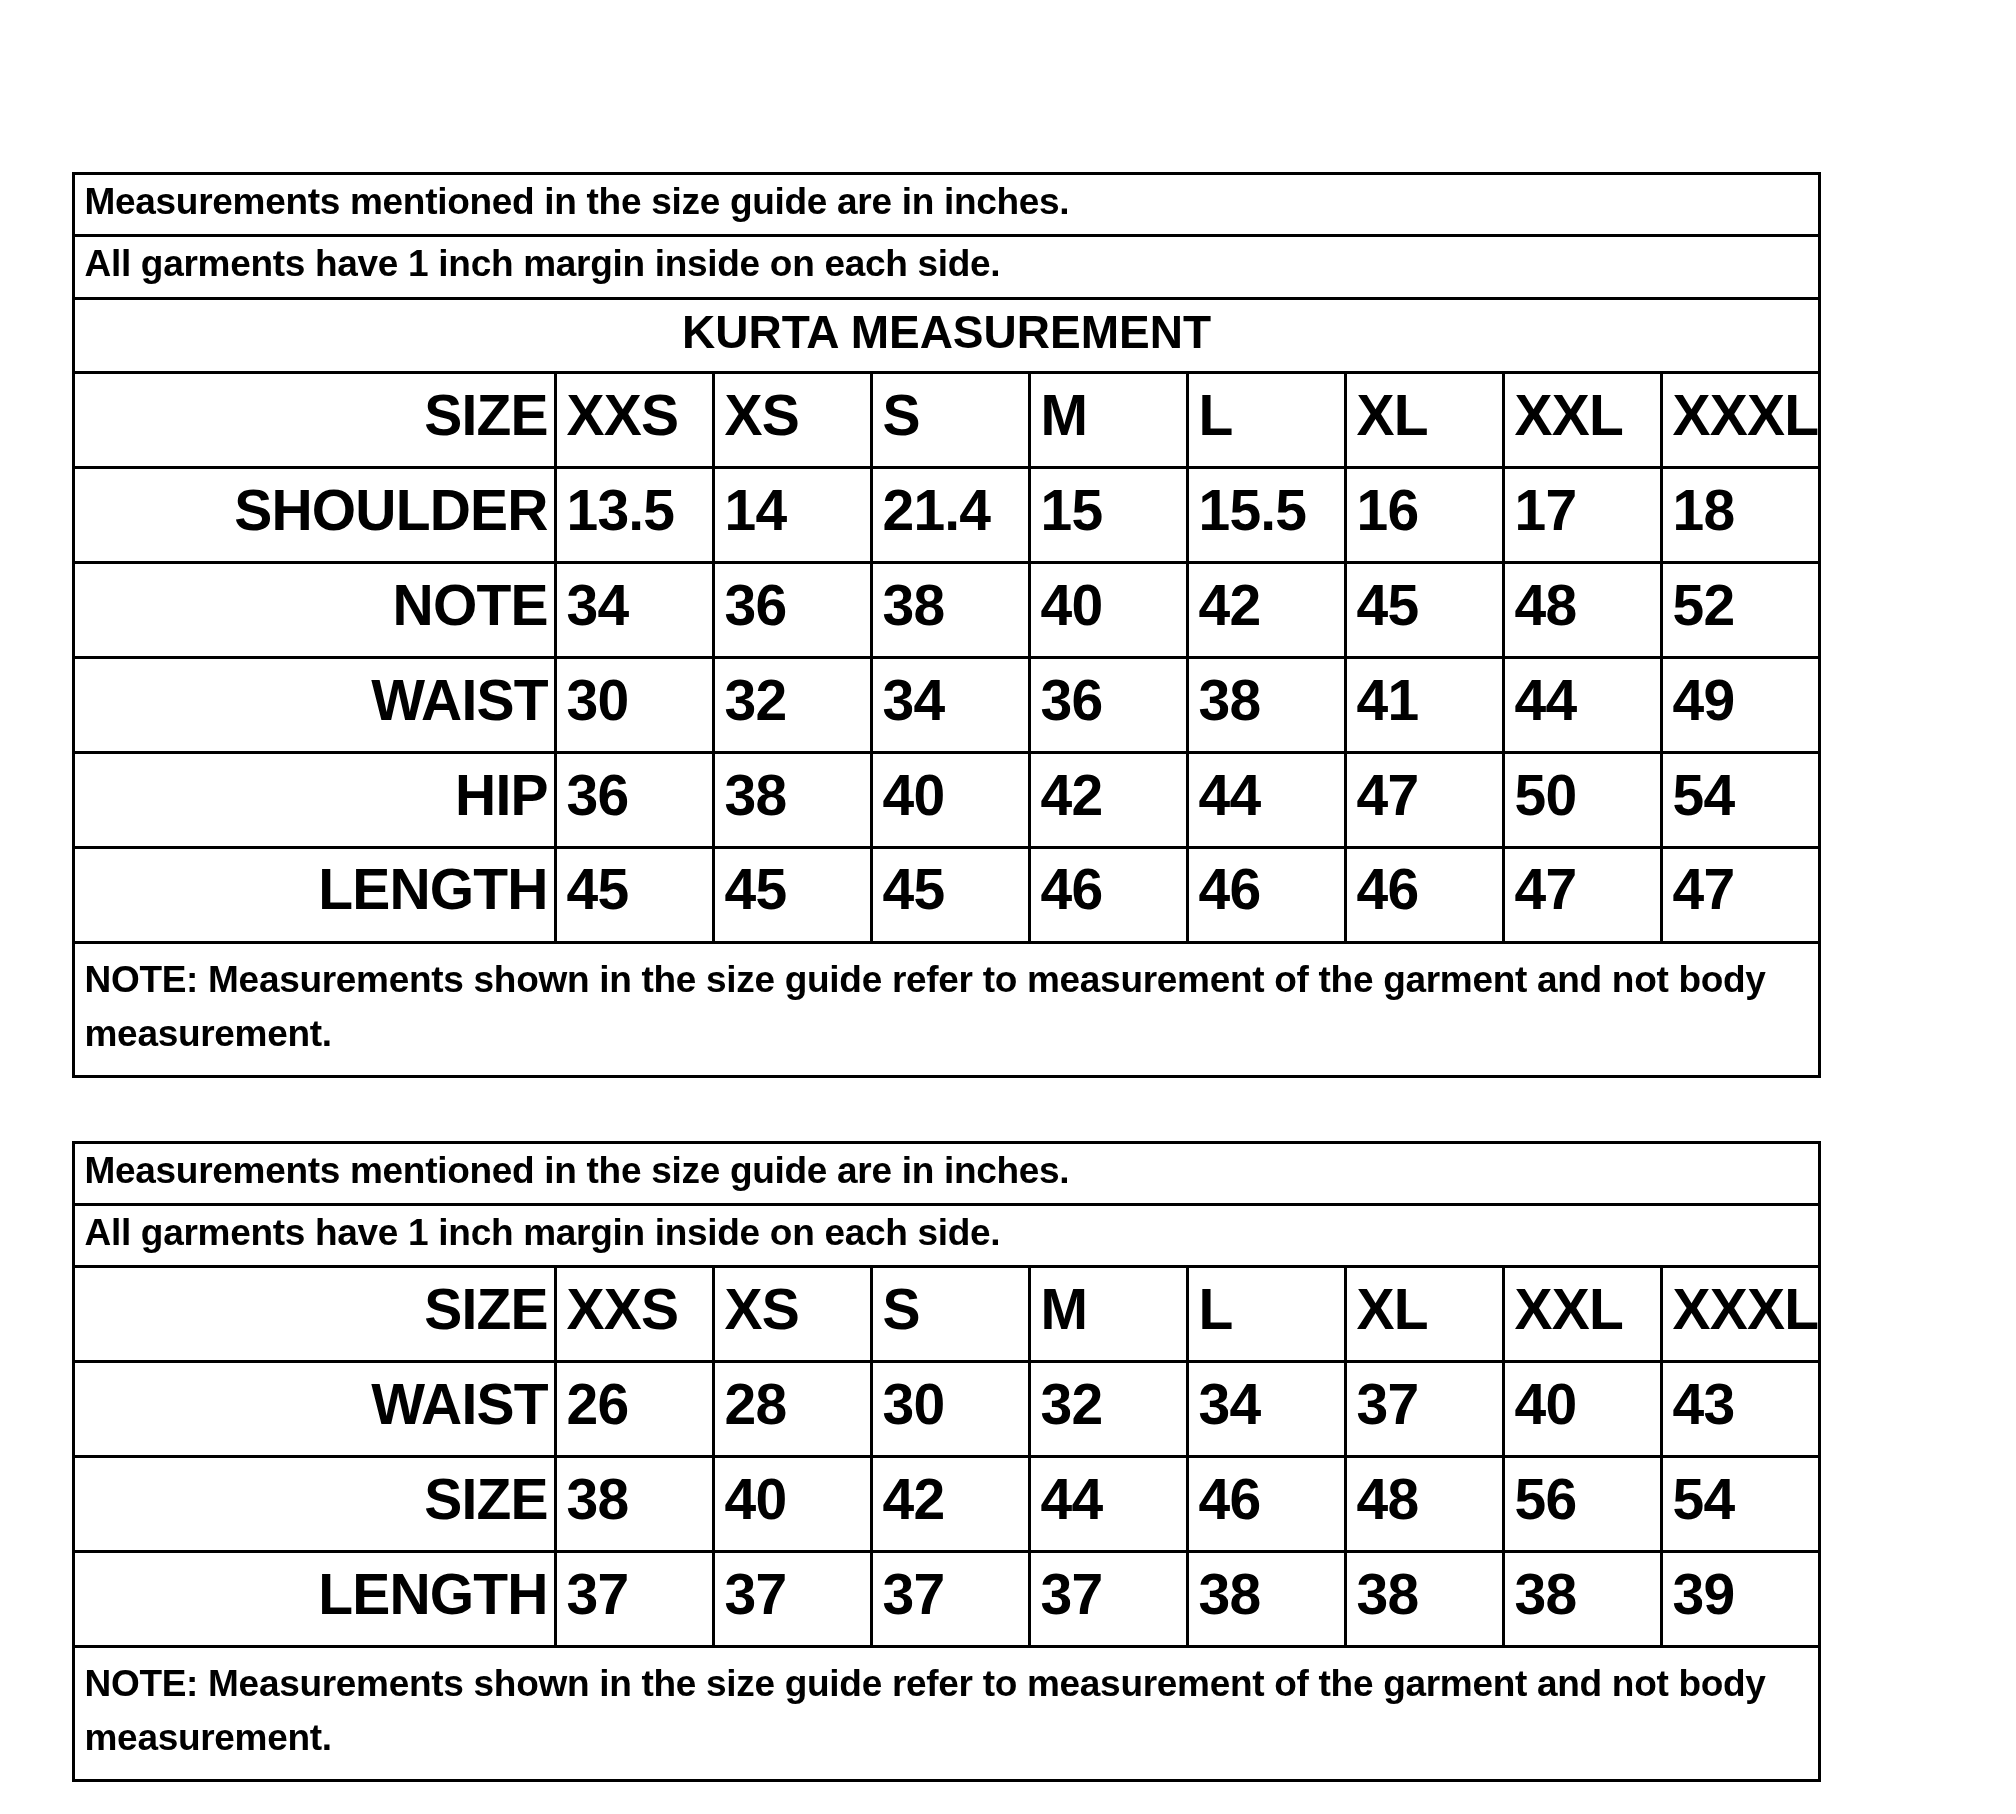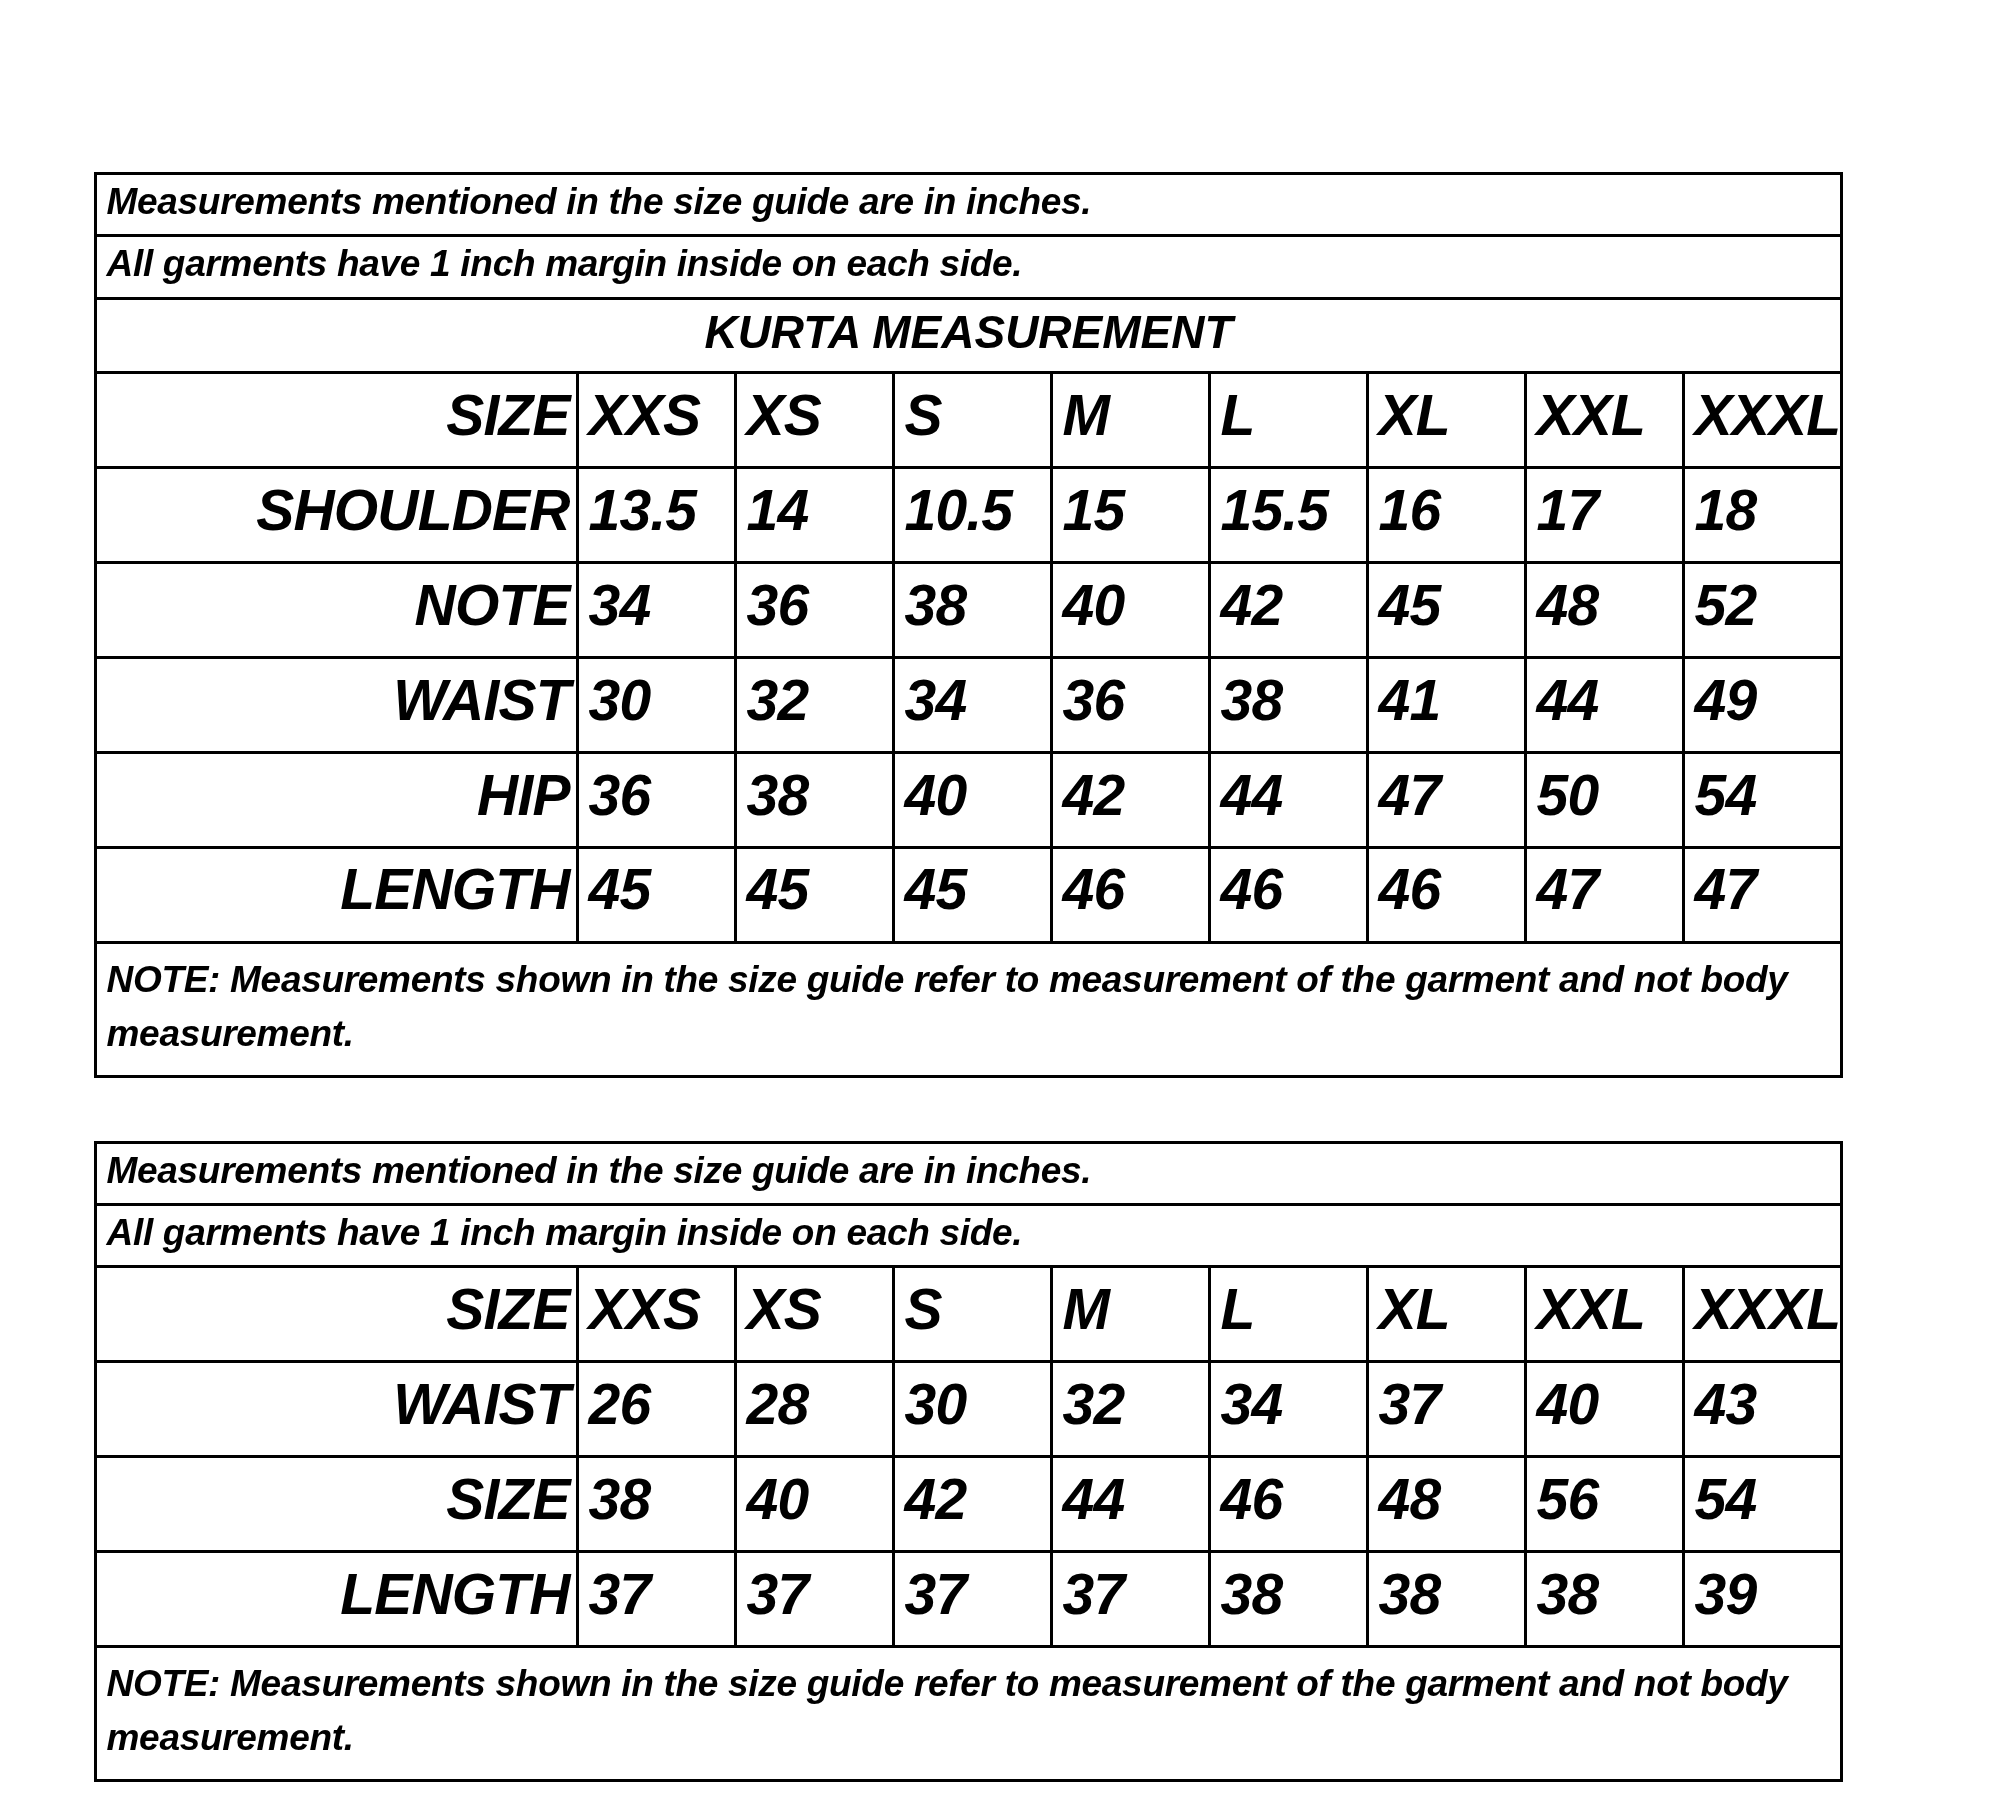--- a/index.html
+++ b/index.html
@@ -13,22 +13,21 @@
     font-family: "Liberation Sans", sans-serif;
     color: #000000;
     -webkit-font-smoothing: antialiased;
   }
 
   .page {
     position: relative;
     width: 1772px;
     height: 1814px;
     box-sizing: border-box;
-    padding: 172px 0 0 94px;
-    font-style: italic;
+    padding: 172px 0 0 72px;
   }
 
   .size-table {
     border-collapse: collapse;
     table-layout: fixed;
     width: 1746px;
     border: 3.2px solid #000;
     background: #fff;
   }
 
@@ -126,21 +125,21 @@
         <td class="cell-val">L</td>
         <td class="cell-val">XL</td>
         <td class="cell-val">XXL</td>
         <td class="cell-val">XXXL</td>
       </tr>
 
       <tr class="row-data">
         <td class="cell-label">SHOULDER</td>
         <td class="cell-val">13.5</td>
         <td class="cell-val">14</td>
-        <td class="cell-val">10.5</td>
+        <td class="cell-val">21.4</td>
         <td class="cell-val">15</td>
         <td class="cell-val">15.5</td>
         <td class="cell-val">16</td>
         <td class="cell-val">17</td>
         <td class="cell-val">18</td>
       </tr>
 
       <tr class="row-data">
         <td class="cell-label">NOTE</td>
         <td class="cell-val">34</td>

